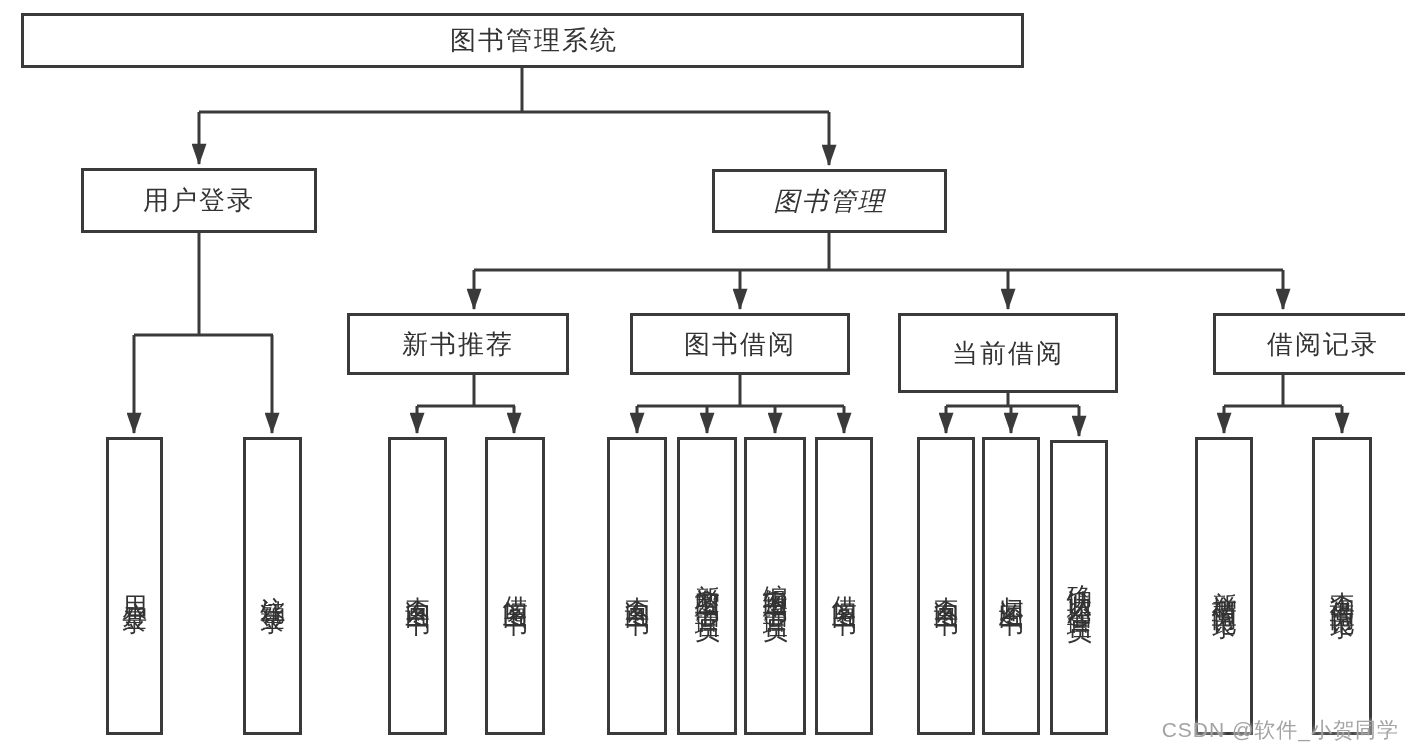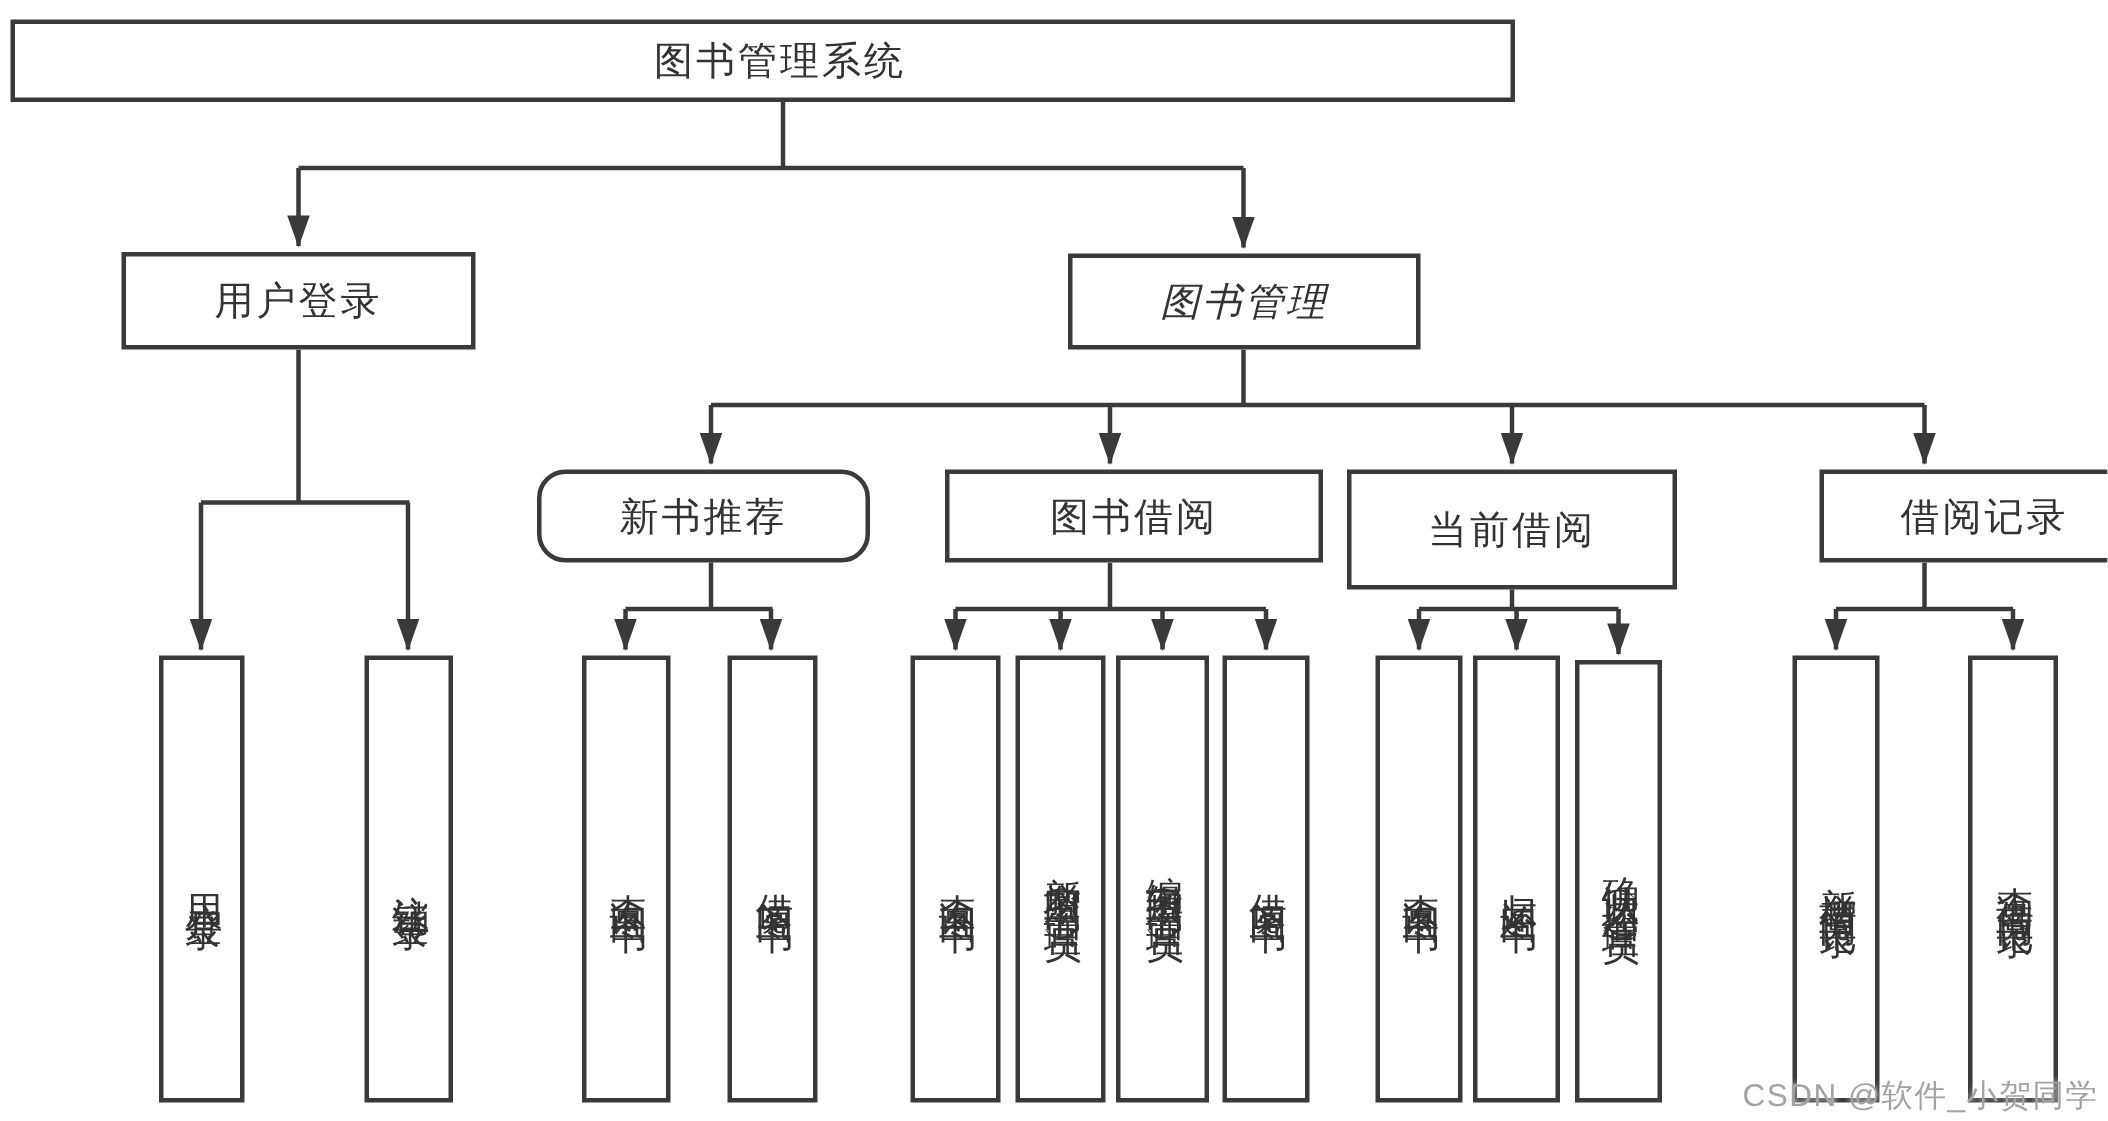--- a/index.html
+++ b/index.html
@@ -98,27 +98,27 @@
       <path d="M1011 406 V433" marker-end="url(#arrow)"></path>
       <path d="M1079 406 V436" marker-end="url(#arrow)"></path>
 
       <path d="M1283 375 V406"></path>
       <path d="M1224 406 H1342"></path>
       <path d="M1224 406 V433" marker-end="url(#arrow)"></path>
       <path d="M1342 406 V433" marker-end="url(#arrow)"></path>
     </g>
   </svg>
 
-  <div class="box h-box" style="left:7px; top:13px; width:1003px; height:55px;padding-left:23px;">图书管理系统</div>
+  <div class="box h-box" style="left:21px; top:13px; width:1003px; height:55px;padding-left:23px;">图书管理系统</div>
 
   <div class="box h-box" style="left:81px; top:168px; width:236px; height:65px;">用户登录</div>
   <div class="box h-box" style="left:712px; top:169px; width:235px; height:64px;font-style:italic;">图书管理</div>
 
-  <div class="box h-box" style="left:358px; top:313px; width:222px; height:62px;border-radius:19px;">新书推荐</div>
-  <div class="box h-box" style="left:630px; top:313px; width:252px; height:62px;">图书借阅</div>
+  <div class="box h-box" style="left:347px; top:313px; width:222px; height:62px;">新书推荐</div>
+  <div class="box h-box" style="left:630px; top:313px; width:220px; height:62px;">图书借阅</div>
   <div class="box h-box" style="left:898px; top:313px; width:220px; height:80px;">当前借阅</div>
   <div class="box h-box" style="left:1213px; top:313px; width:220px; height:62px;">借阅记录</div>
 
   <div class="box leaf" style="left:106px; top:437px; width:57px; height:298px;">用户登录</div>
   <div class="box leaf" style="left:243px; top:437px; width:59px; height:298px;">注销登录</div>
 
   <div class="box leaf" style="left:388px; top:437px; width:59px; height:298px;">查询图书</div>
   <div class="box leaf" style="left:485px; top:437px; width:60px; height:298px;">借阅图书</div>
 
   <div class="box leaf" style="left:607px; top:437px; width:60px; height:298px;">查询图书</div>

